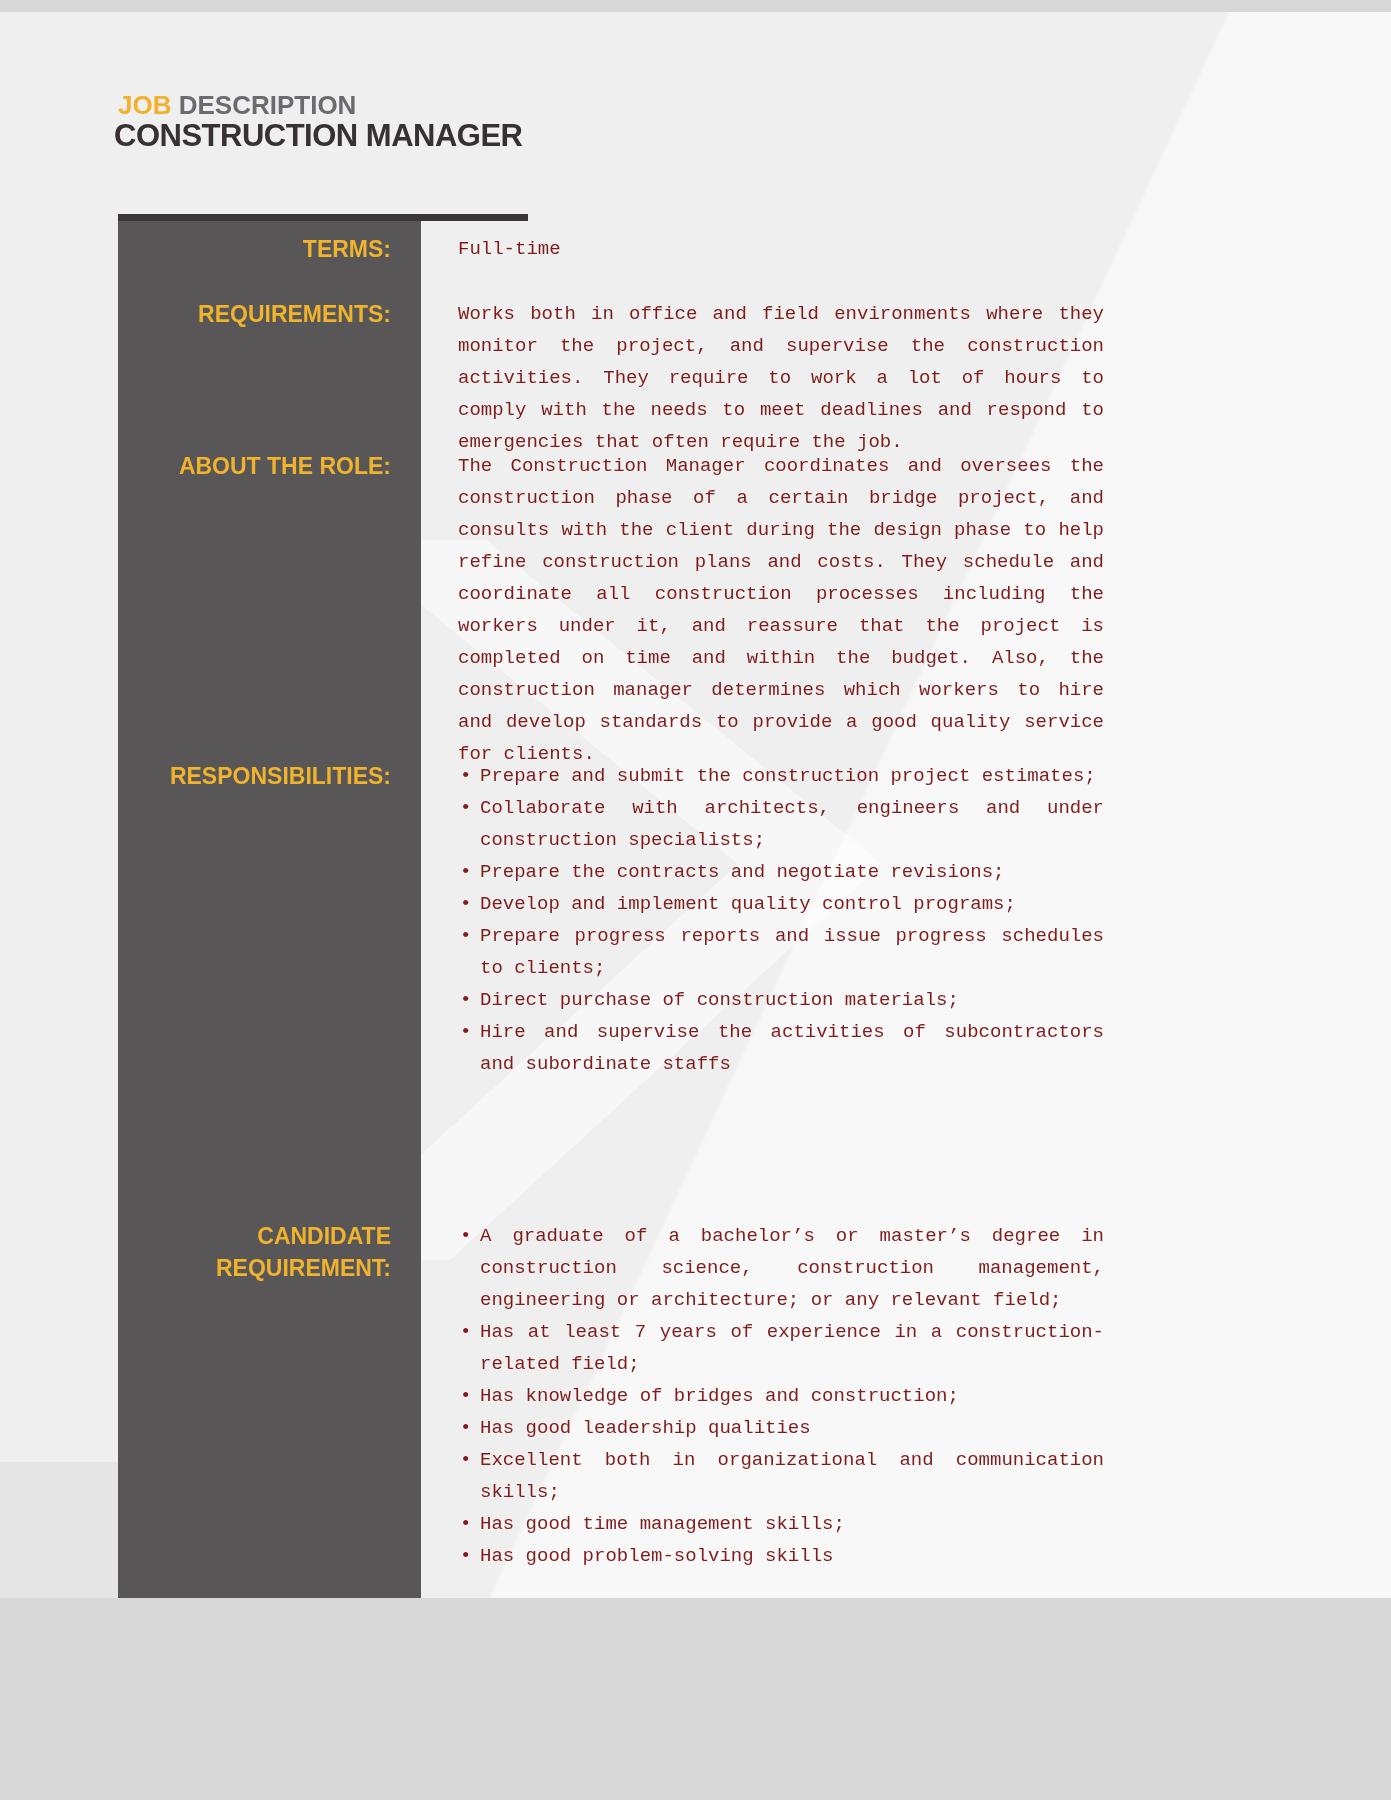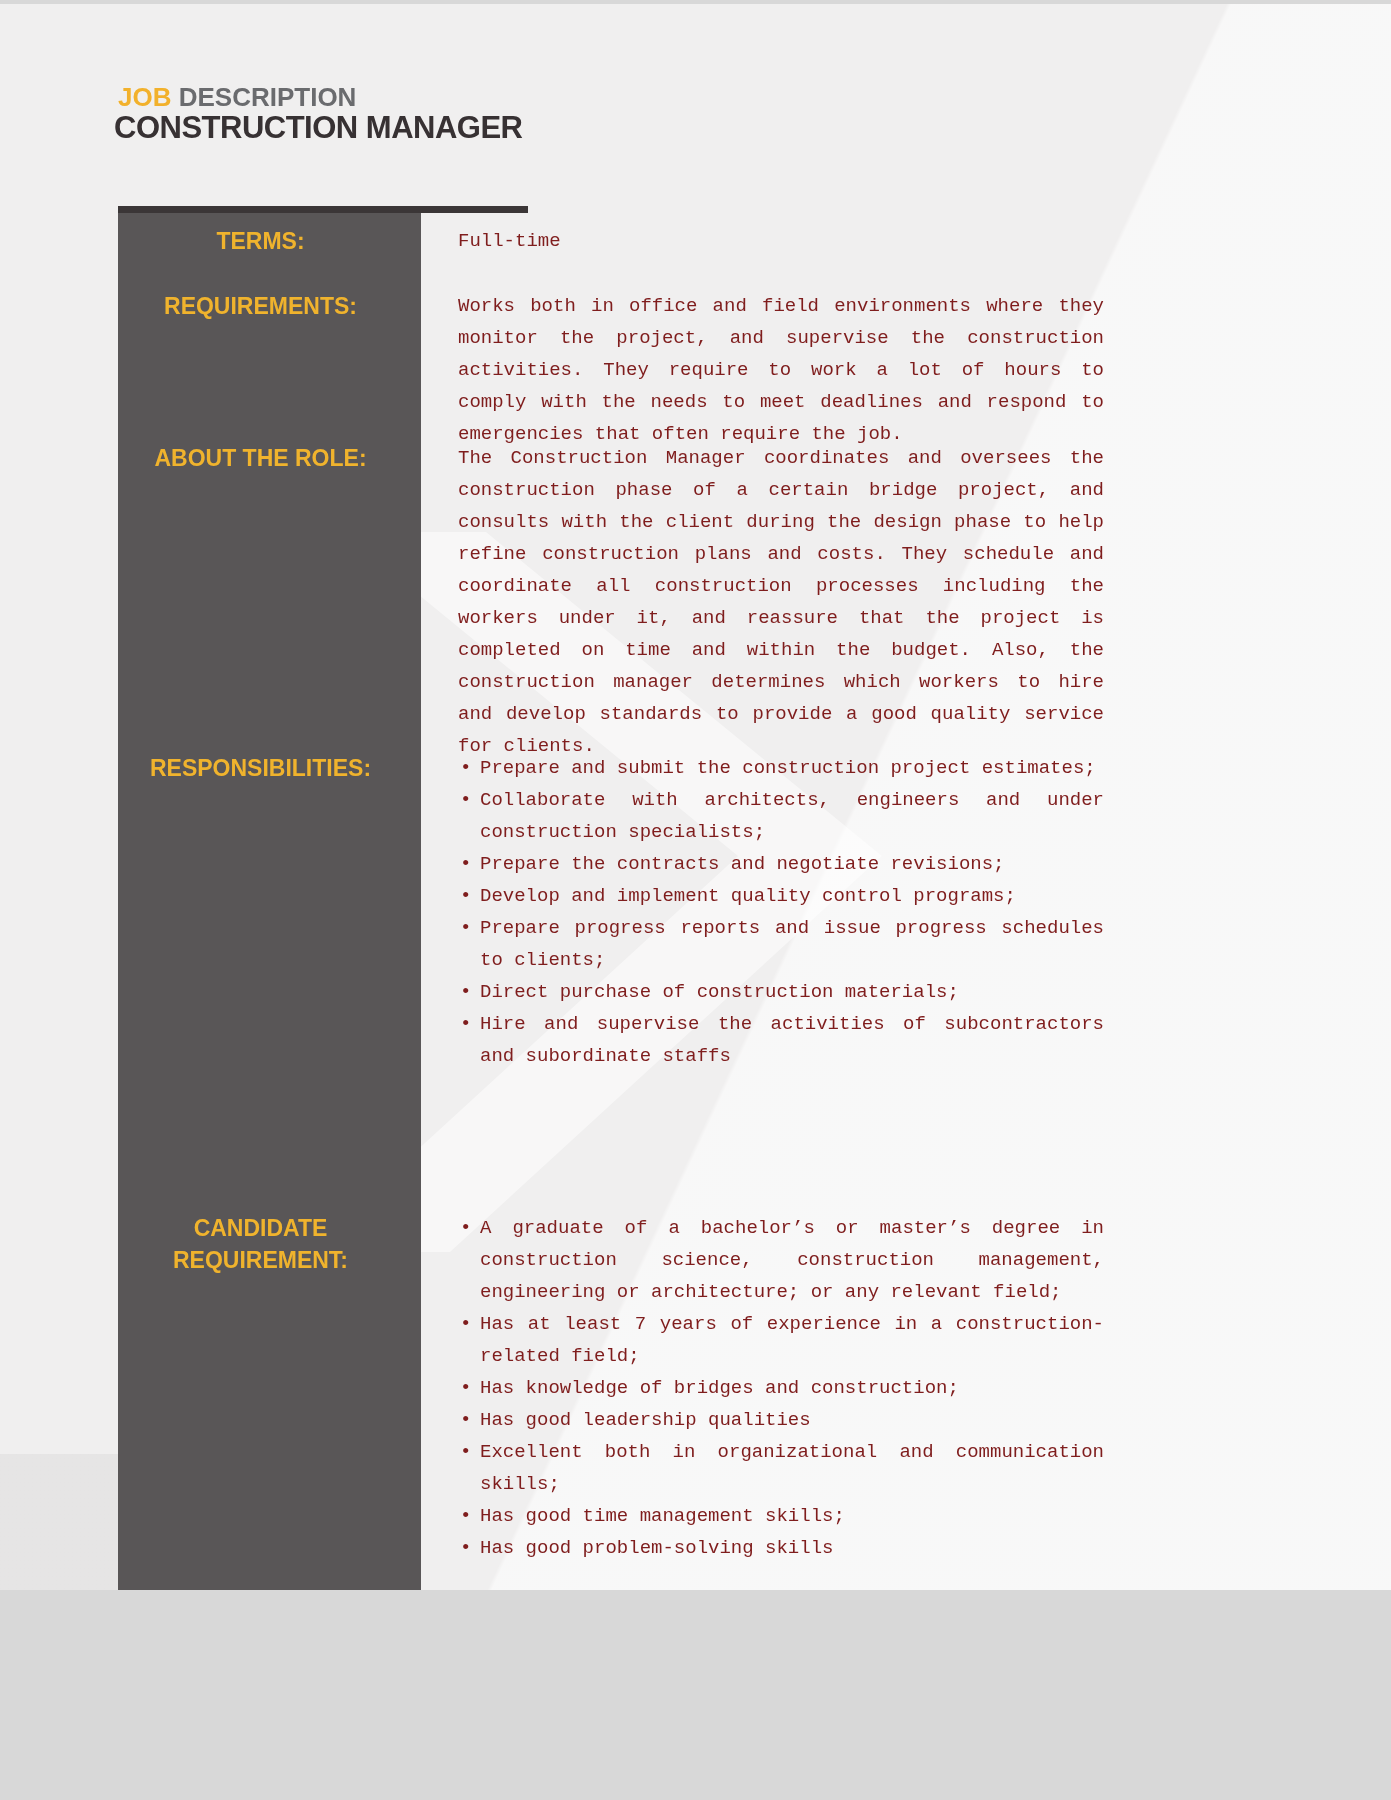--- a/index.html
+++ b/index.html
@@ -1,17 +1,17 @@
 <!DOCTYPE html>
 <html><head>
 <meta charset="utf-8">
 <style>
   html,body{margin:0;padding:0;}
   body{background:#d8d8d8;font-family:"Liberation Sans", sans-serif;}
-  .page{position:relative;width:1391px;height:1586px;background:#f0efef;overflow:hidden;margin:4px auto;}
+  .page{position:relative;width:1391px;height:1586px;background:#f0efef;overflow:hidden;margin:12px auto;}
 
   
   .bg-shape{position:absolute;pointer-events:none;}
   .bg-1{left:0;top:0;width:1391px;height:1800px;
         background:linear-gradient(115deg, rgba(255,255,255,0) 55%, rgba(255,255,255,0.55) 55.2%, rgba(255,255,255,0.55) 100%);}
   .bg-2{left:180px;top:420px;width:900px;height:900px;
         background:rgba(255,255,255,0.5);
         clip-path:polygon(18% 12%, 62% 48%, 14% 92%, 30% 92%, 78% 48%, 34% 12%);}
   .bg-3{left:0;top:1450px;width:700px;height:350px;
         background:linear-gradient(75deg, rgba(200,199,199,0.25) 0 30%, rgba(255,255,255,0) 31%);}
@@ -27,21 +27,21 @@
   .logo{position:absolute;left:898px;top:52px;width:342px;height:120px;}
 
   
   .topbar{position:absolute;left:118px;top:202px;width:410px;height:7px;background:#3b3637;}
   .sidebar-panel{position:absolute;left:118px;top:209px;width:303px;height:1466px;background:#595657;}
 
   
   .sections{position:absolute;left:118px;top:0;width:986px;}
   .section{position:absolute;left:0;width:986px;display:flex;align-items:flex-start;}
   .section-label{width:303px;flex:0 0 303px;box-sizing:border-box;padding:0 30px 0 12px;
-                 text-align:center;color:#f0b32d;font-weight:bold;font-size:23px;line-height:32px;}
+                 text-align:right;color:#f0b32d;font-weight:bold;font-size:23px;line-height:32px;}
   .section-content{margin-left:37px;width:646px;flex:0 0 646px;color:#7f1d1d;font-size:19px;line-height:32px;
                    text-align:justify;font-family:Liberation Mono, monospace;}
   .section-content p{margin:0;}
   .section-content ul{margin:0;padding:0;list-style:none;}
   .section-content li{position:relative;padding-left:22px;}
   .section-content li::before{content:"\2022";position:absolute;left:2px;top:0;}
 
   
   .footer{position:absolute;left:0;top:1720px;width:1262px;display:flex;justify-content:flex-end;}
   .tagline{font-variant:small-caps;font-size:29px;color:#797a7d;letter-spacing:2px;margin-right:16px;

